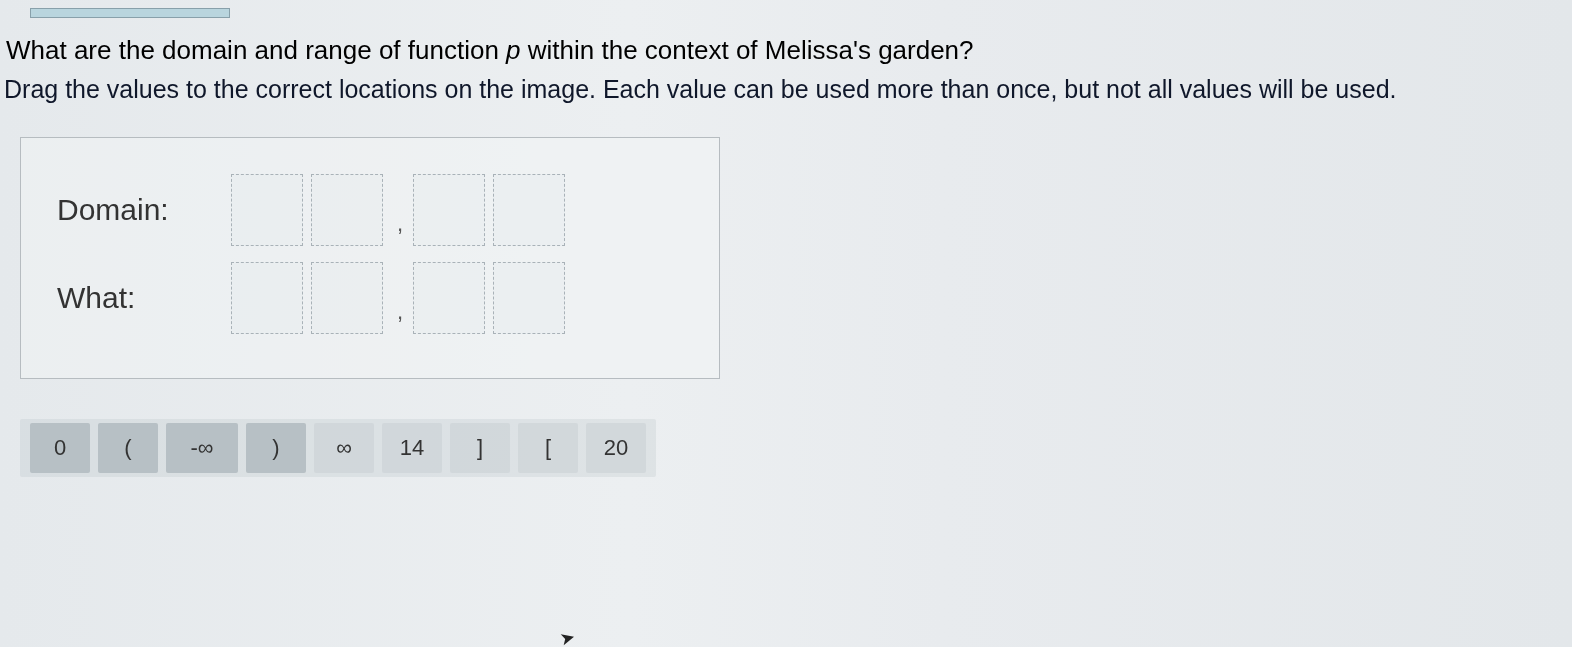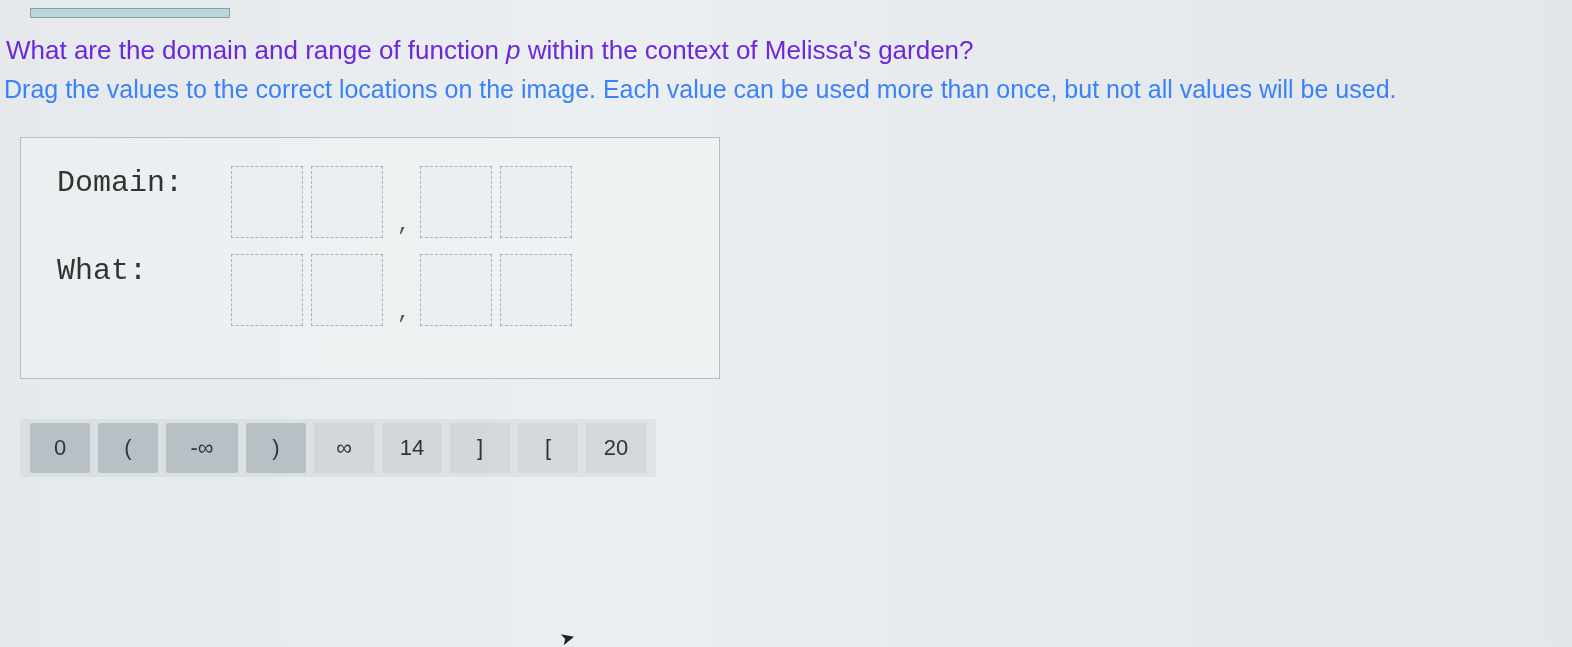--- a/index.html
+++ b/index.html
@@ -15,41 +15,41 @@
   .top-tab {
     width: 200px;
     height: 10px;
     background: #b9d5de;
     border: 1px solid #88a0aa;
     margin-left: 30px;
     margin-bottom: 14px;
   }
   .question-line {
     font-size: 26px;
-    color: #6d28d9;
+    color: #000000;
     margin: 4px 0 4px 6px;
     line-height: 1.4;
     font-weight: 400;
   }
   .question-line .fn { font-style: italic; }
   .instruction-line {
     font-size: 25px;
-    color: #3b82f6;
+    color: #0f172a;
     margin: 4px 0 2px 4px;
     line-height: 1.4;
   }
   .answer-box {
     margin: 30px 0 0 20px;
     border: 1px solid #b6bcc0;
     background: rgba(245,247,248,0.4);
     width: 700px;
     padding: 28px 20px 36px 36px;
     position: relative;
   }
-  .row { display: flex; height: 88px; font-family: Liberation Mono, monospace; }
+  .row { display: flex; align-items: center; height: 88px; }
   .row-label {
     font-size: 30px;
     color: #333;
     width: 170px;
     font-weight: 400;
   }
   .slot {
     width: 72px;
     height: 72px;
     border: 1.5px dashed #a9b2b8;

